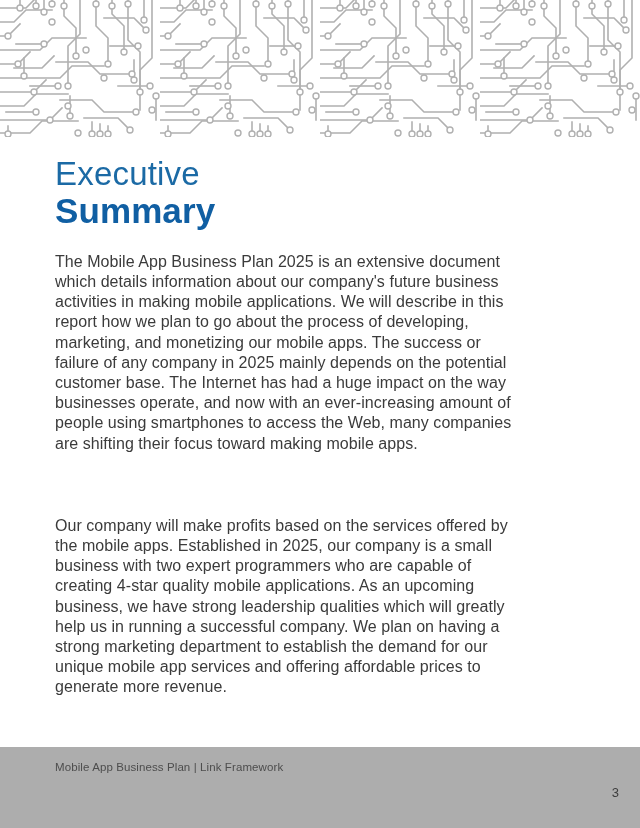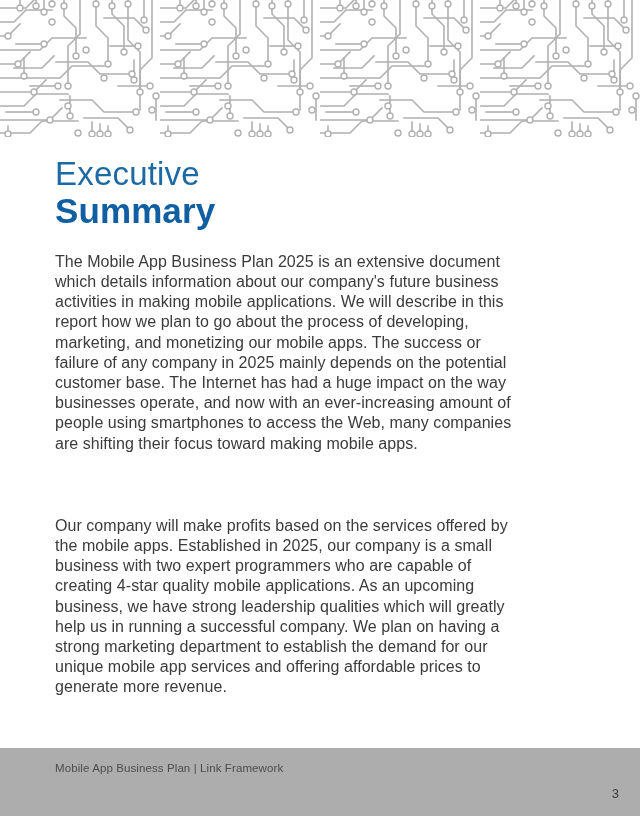--- a/index.html
+++ b/index.html
@@ -76,23 +76,23 @@
     line-height: 20.2px;
     color: #3b3b3b;
     text-align: left;
     letter-spacing: 0.05px;
   }
 
   
   .footer-band {
     position: absolute;
     left: 0;
-    bottom: 12px;
+    bottom: 0;
     width: 640px;
-    height: 68px;
+    height: 81px;
     background: #adadad;
   }
   .footer-text {
     position: absolute;
     left: 55px;
     top: 14px;
     font-size: 11.5px;
     color: #4d4d4d;
     letter-spacing: 0.1px;
   }

